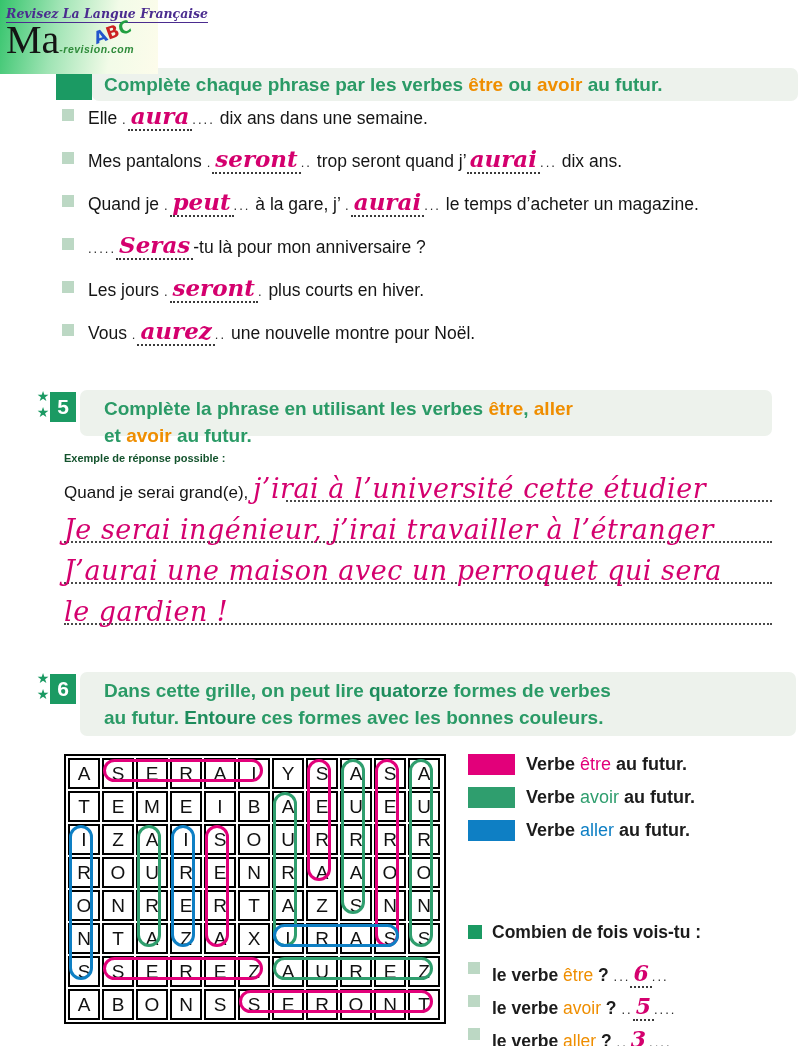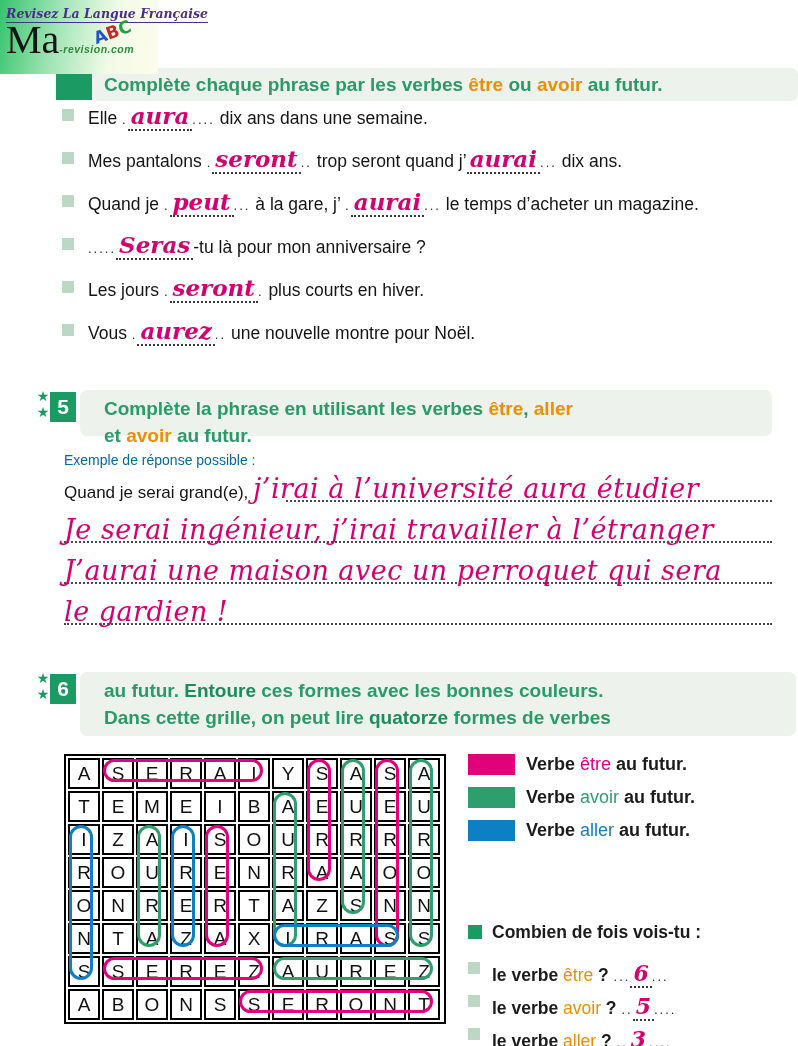--- a/index.html
+++ b/index.html
@@ -53,21 +53,21 @@
     font-family:"DejaVu Serif", serif; font-style:italic; font-weight:bold;
     color:#d4006e; font-size:23px; border-bottom:2px dotted #3a3a3a; padding:0 3px;
   }
 
   
   .sentences { position:absolute; left:62px; top:94px; width:732px; }
   .sent { position:relative; height:43px; line-height:43px; font-size:17.5px; white-space:nowrap; padding-left:26px; }
   .sq { position:absolute; left:0; top:15px; width:12px; height:12px; background:#bcd8c4; display:inline-block; }
 
   
-  .example-label { position:absolute; left:64px; top:452px; font-size:14px; font-weight:normal; color:#0369a1; }
+  .example-label { position:absolute; left:64px; top:452px; font-size:11px; font-weight:bold; color:#14532d; }
   .ex5-lines { position:absolute; left:64px; top:468px; width:708px; }
   .ex5line { position:relative; height:41px; line-height:41px; white-space:nowrap; }
   .ex5line .rule { position:absolute; right:0; bottom:7px; border-bottom:2px dotted #4a4a4a; height:0; }
   .ex5line .print { font-size:17px; color:#141414; position:relative; }
   .ex5line .hand {
     font-family:"DejaVu Serif", serif; font-style:italic; color:#d4006e;
     font-size:27px; position:relative; letter-spacing:0.5px;
   }
 
   
@@ -120,34 +120,34 @@
     <div>★</div>
     <div>★</div>
   </div>
   <div class="numbox numbox5">5</div>
   <div class="band band5">
     <div><span class="c-g">Complète la phrase en utilisant les verbes </span><span class="c-o">être</span><span class="c-g">, </span><span class="c-o">aller</span></div>
     <div><span class="c-g">et </span><span class="c-o">avoir</span><span class="c-g"> au futur.</span></div>
   </div>
   <div class="example-label">Exemple de réponse possible :</div>
   <div class="ex5-lines">
-      <div class="ex5line"><div class="rule" style="left: 222px;"></div><span class="print">Quand je serai grand(e), </span><span class="hand">j’irai à l’université aura étudier</span></div>
+      <div class="ex5line"><div class="rule" style="left: 222px;"></div><span class="print">Quand je serai grand(e), </span><span class="hand">j’irai à l’université cette étudier</span></div>
       <div class="ex5line"><div class="rule" style="left: 0px;"></div><span class="hand">Je serai ingénieur, j’irai travailler à l’étranger</span></div>
       <div class="ex5line"><div class="rule" style="left: 0px;"></div><span class="hand">J’aurai une maison avec un perroquet qui sera</span></div>
       <div class="ex5line"><div class="rule" style="left: 0px;"></div><span class="hand">le gardien !</span></div>
     </div>
 
   <div class="stars stars6">
     <div>★</div>
     <div>★</div>
   </div>
   <div class="numbox numbox6">6</div>
   <div class="band band6">
+    <div><span class="c-g">Dans cette grille, on peut lire </span><span class="c-gb">quatorze</span><span class="c-g"> formes de verbes</span></div>
     <div><span class="c-g">au futur. </span><span class="c-gb">Entoure</span><span class="c-g"> ces formes avec les bonnes couleurs.</span></div>
-    <div><span class="c-g">Dans cette grille, on peut lire </span><span class="c-gb">quatorze</span><span class="c-g"> formes de verbes</span></div>
   </div>
 
   <div class="gridwrap">
     <div class="grid">
         <div class="cell">A</div>
         <div class="cell">S</div>
         <div class="cell">E</div>
         <div class="cell">R</div>
         <div class="cell">A</div>
         <div class="cell">I</div>

